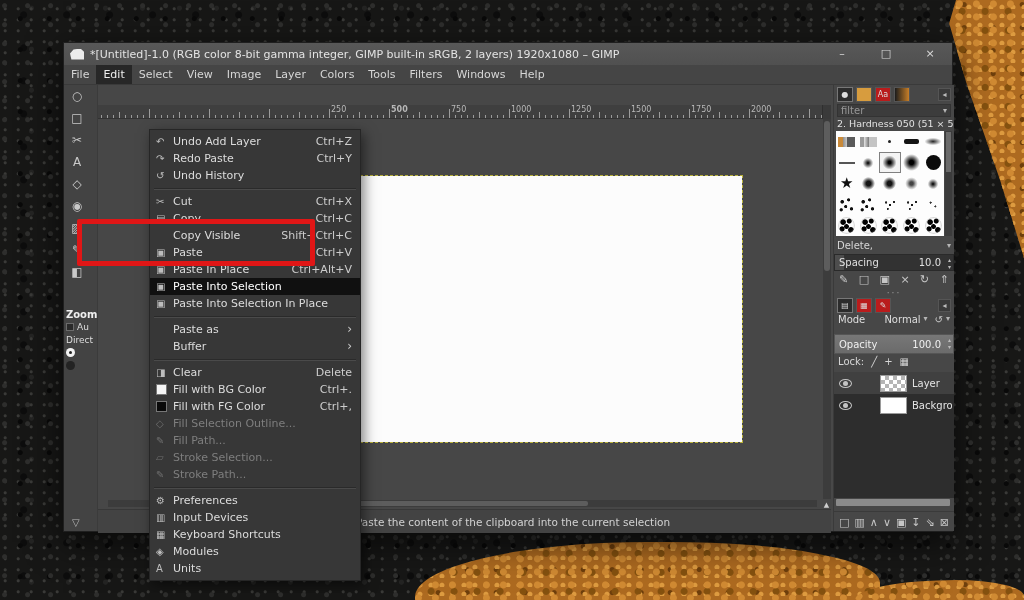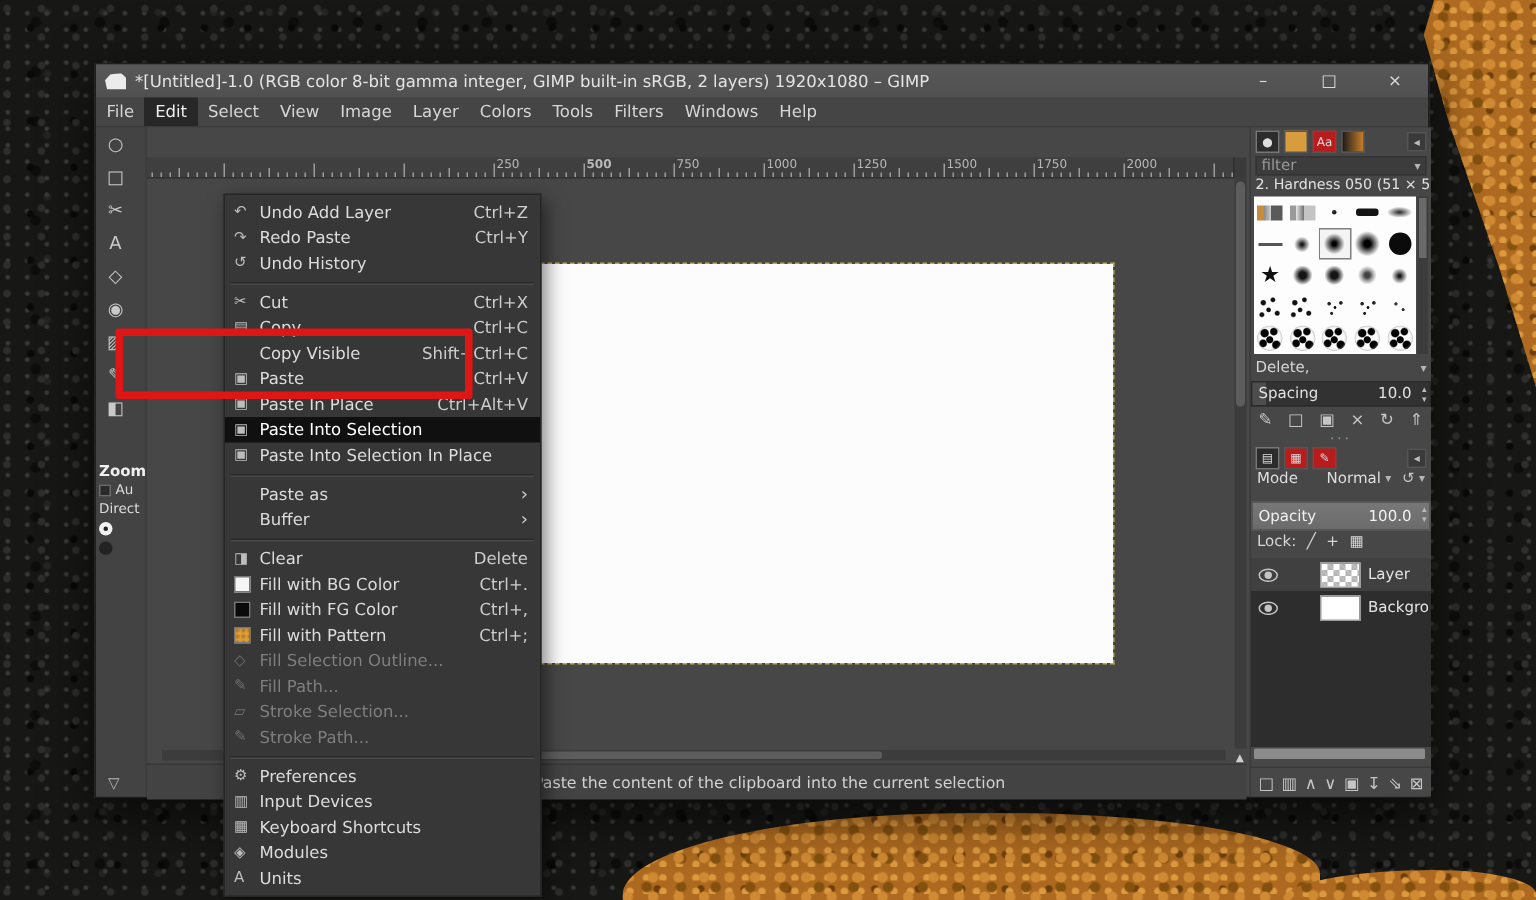--- a/index.html
+++ b/index.html
@@ -620,25 +620,20 @@
       <div class="mrow">
         <span class="swatch sw-bg"></span>
         <span>Fill with BG Color</span>
         <span class="sc">Ctrl+.</span>
       </div>
       <div class="mrow">
         <span class="swatch sw-fg"></span>
         <span>Fill with FG Color</span>
         <span class="sc">Ctrl+,</span>
       </div>
-      <div class="mrow">
-        <span class="swatch sw-pat"></span>
-        <span>Fill with Pattern</span>
-        <span class="sc">Ctrl+;</span>
-      </div>
       <div class="mrow dis">
         <span class="mi">◇</span>
         <span>Fill Selection Outline...</span>
       </div>
       <div class="mrow dis">
         <span class="mi">✎</span>
         <span>Fill Path...</span>
       </div>
       <div class="mrow dis">
         <span class="mi">▱</span>

